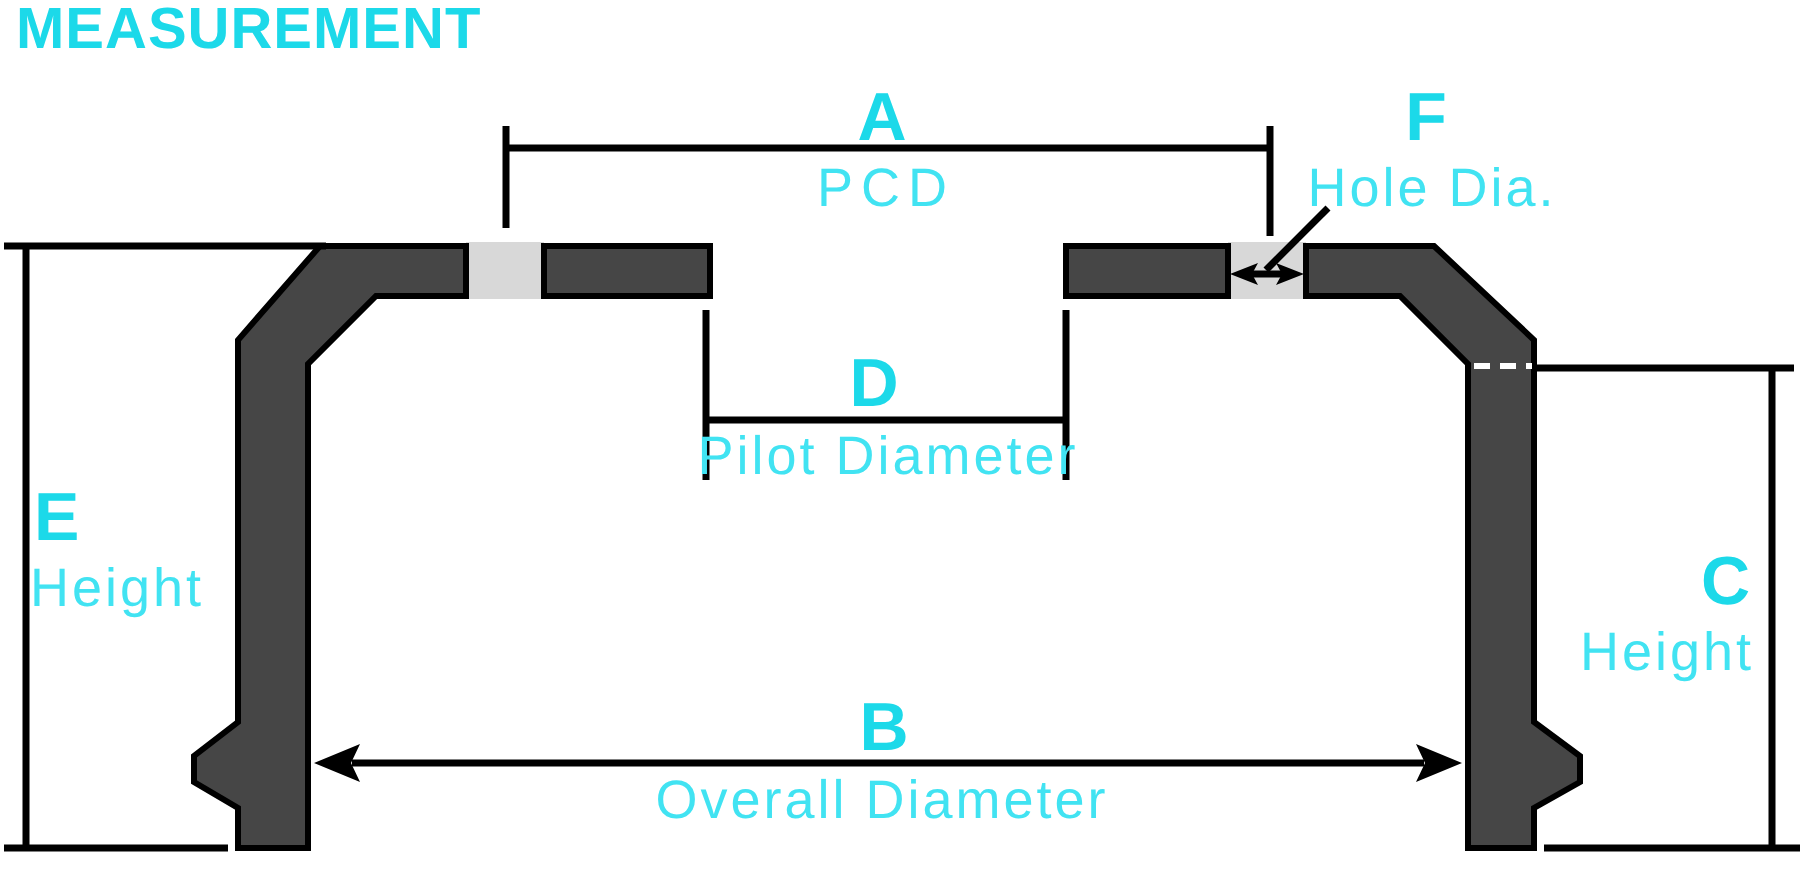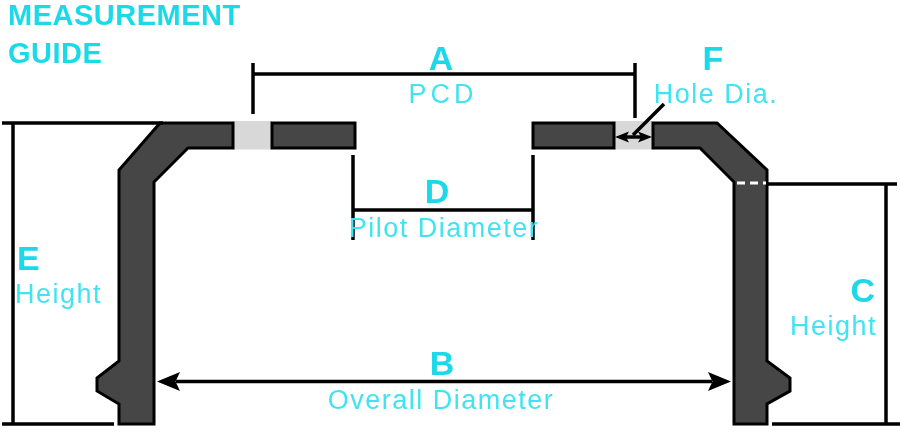--- a/index.html
+++ b/index.html
@@ -40,21 +40,20 @@
   }
   .spread { letter-spacing: 4px; }
 </style>
 </head>
 <body>
 
 <div class="stage">
 
   <div class="title">
     <div>MEASUREMENT</div>
-    <div>GUIDE</div>
   </div>
 
   <svg class="diagram" width="900" height="437" viewBox="0 0 900 437">
 
     <rect class="hole" x="233" y="121" width="39" height="28.5"></rect>
     <rect class="hole" x="614" y="121" width="39" height="28.5"></rect>
 
     <path class="part" d="M160,123 L233,123 L233,148 L188,148 L154,182 L154,424 L119,424 L119,404 L97,391 L97,378 L119,361 L119,170 Z"></path>
     <rect class="part" x="272" y="123" width="83" height="25"></rect>
     <rect class="part" x="533" y="123" width="81" height="25"></rect>

